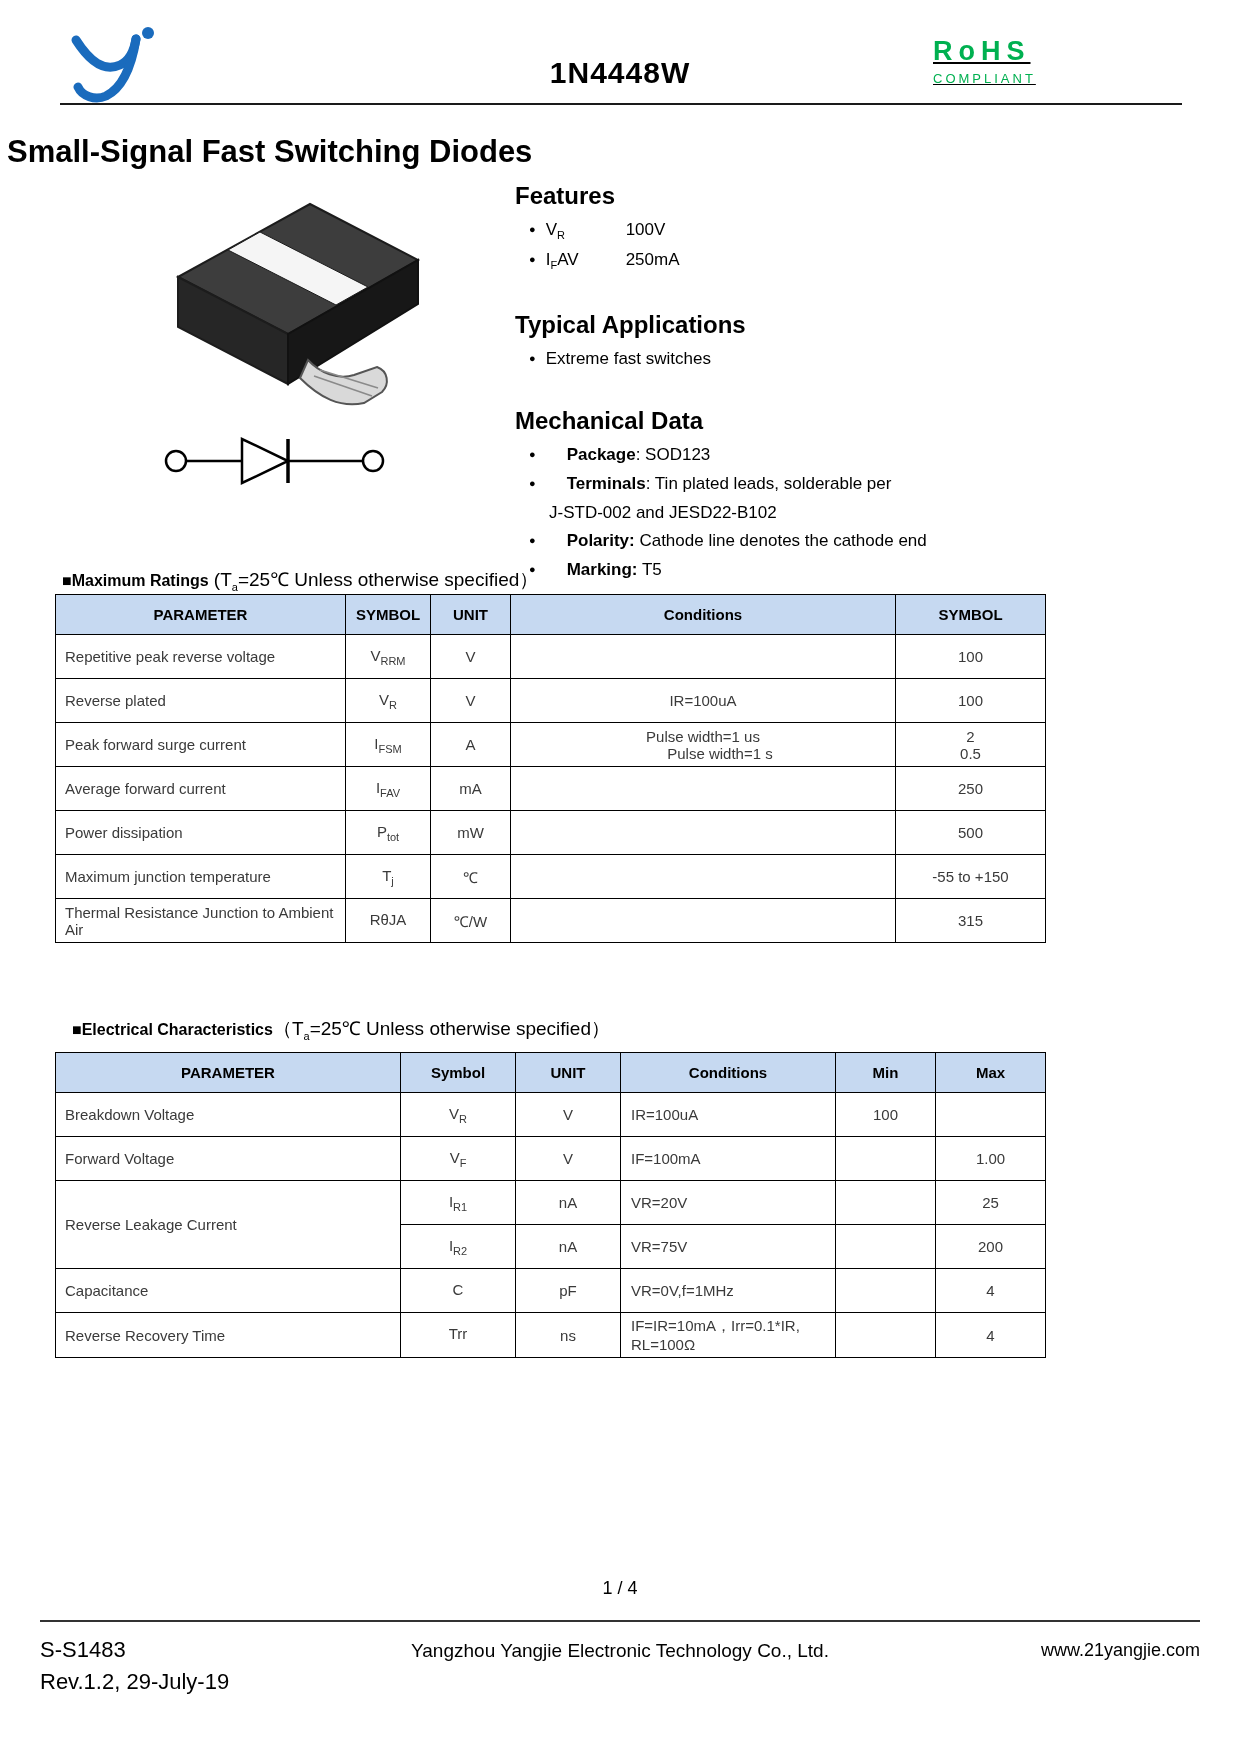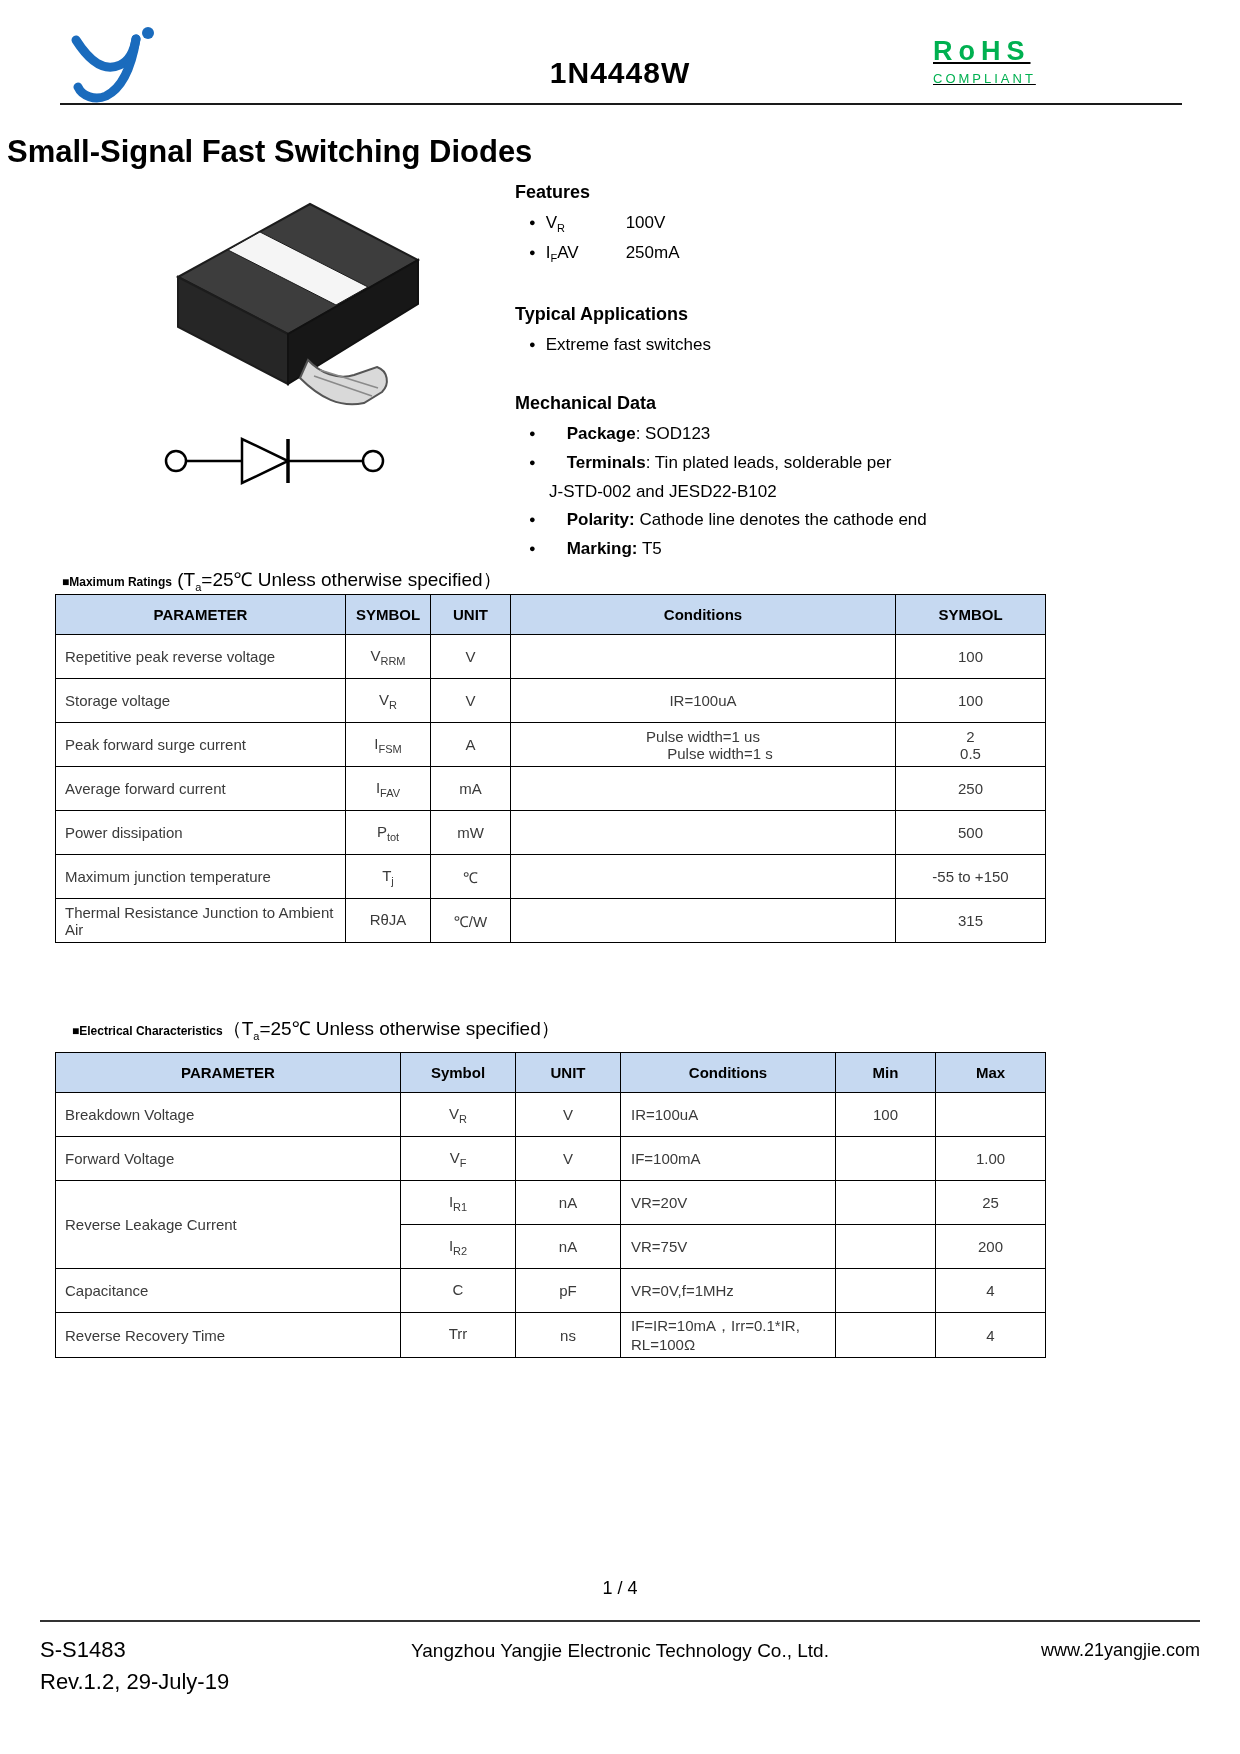--- a/index.html
+++ b/index.html
@@ -21,32 +21,32 @@
   .header-rule { left:60px; top:103px; width:1122px; height:2px; background:#1a1a1a; }
 
   .main-title { left:7px; top:134px; width:100%; text-align:left; font-size:31px; font-weight:bold; }
 
   
   .pkg-img { left:148px; top:182px; width:285px; height:238px; }
   .diode-sym { left:162px; top:428px; width:245px; height:66px; }
 
   
   .right-col { left:515px; top:182px; width:640px; font-size:17px; }
-  .rc-heading { font-size:18px; font-weight:bold; margin-bottom:8px; }
+  .rc-heading { font-size:24px; font-weight:bold; margin-bottom:8px; }
   .bullet-row { display:flex; align-items:baseline; margin:4px 0 4px 14px; line-height:1.45; }
   .bullet-row::before { content:"●"; font-size:11px; margin-right:10px; position:relative; top:-2px; }
   .f-label { width:80px; display:inline-block; }
   sub { font-size:11px; }
   .gap-lg { height:32px; }
   .m-label { font-weight:bold;padding-left:21px; }
   .indent-line { margin-left:34px; line-height:1.45; }
 
   
   .sec-heading { font-size:20px; }
-  .sec-heading b { font-size:12px; }
+  .sec-heading b { font-size:16px; }
   .sec-heading .rest { font-size:19px; font-weight:normal; }
   .sec1 { left:62px; top:566px; }
   .sec2 { left:72px; top:1005px;margin-top:10px; }
 
   
   table { border-collapse:collapse; table-layout:fixed; }
   th, td { border:1px solid #000; font-size:15px; overflow:hidden; }
   th { background:#c6d9f1; font-weight:bold; height:40px; text-align:center; color:#000; }
   td { height:44px; color:#3a3a3a; }
   td.param { text-align:left; padding:4px 9px; }
@@ -168,21 +168,21 @@
     </thead>
     <tbody>
       <tr>
         <td class="param">Repetitive peak reverse voltage</td>
         <td class="center"><span>V</span><sub>RRM</sub></td>
         <td class="center">V</td>
         <td class="center"></td>
         <td class="center">100</td>
       </tr>
       <tr>
-        <td class="param">Storage voltage</td>
+        <td class="param">Reverse plated</td>
         <td class="center"><span>V</span><sub>R</sub></td>
         <td class="center">V</td>
         <td class="center">IR=100uA</td>
         <td class="center">100</td>
       </tr>
       <tr>
         <td class="param">Peak forward surge current</td>
         <td class="center"><span>I</span><sub>FSM</sub></td>
         <td class="center">A</td>
         <td class="center">

